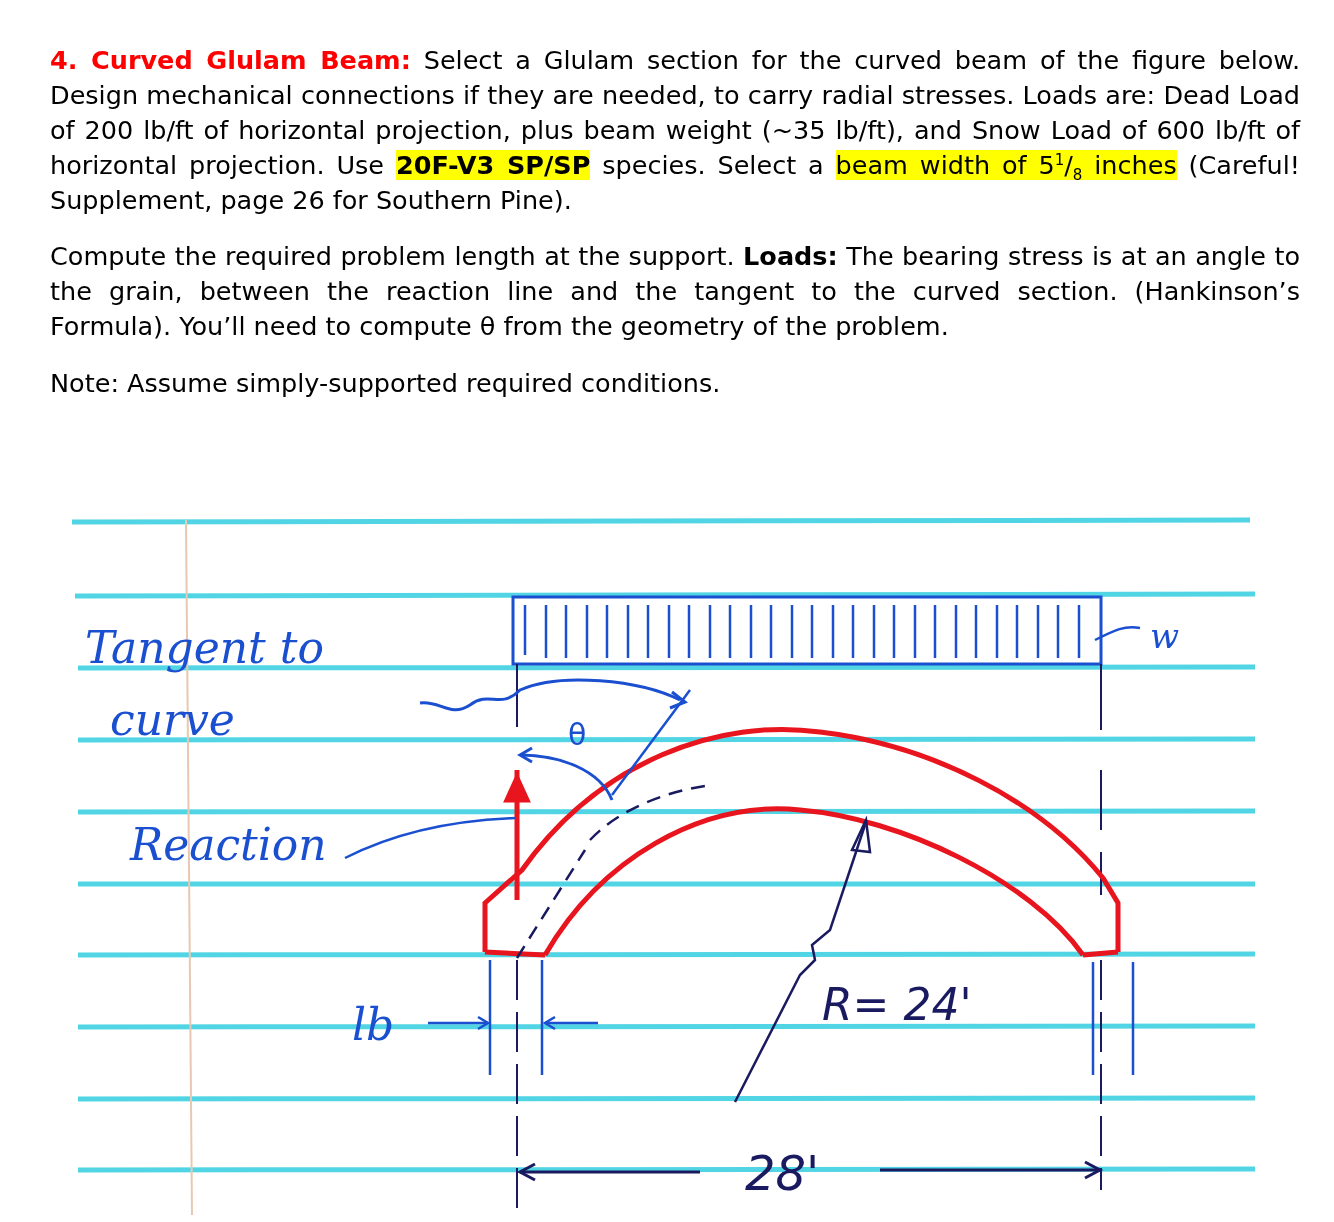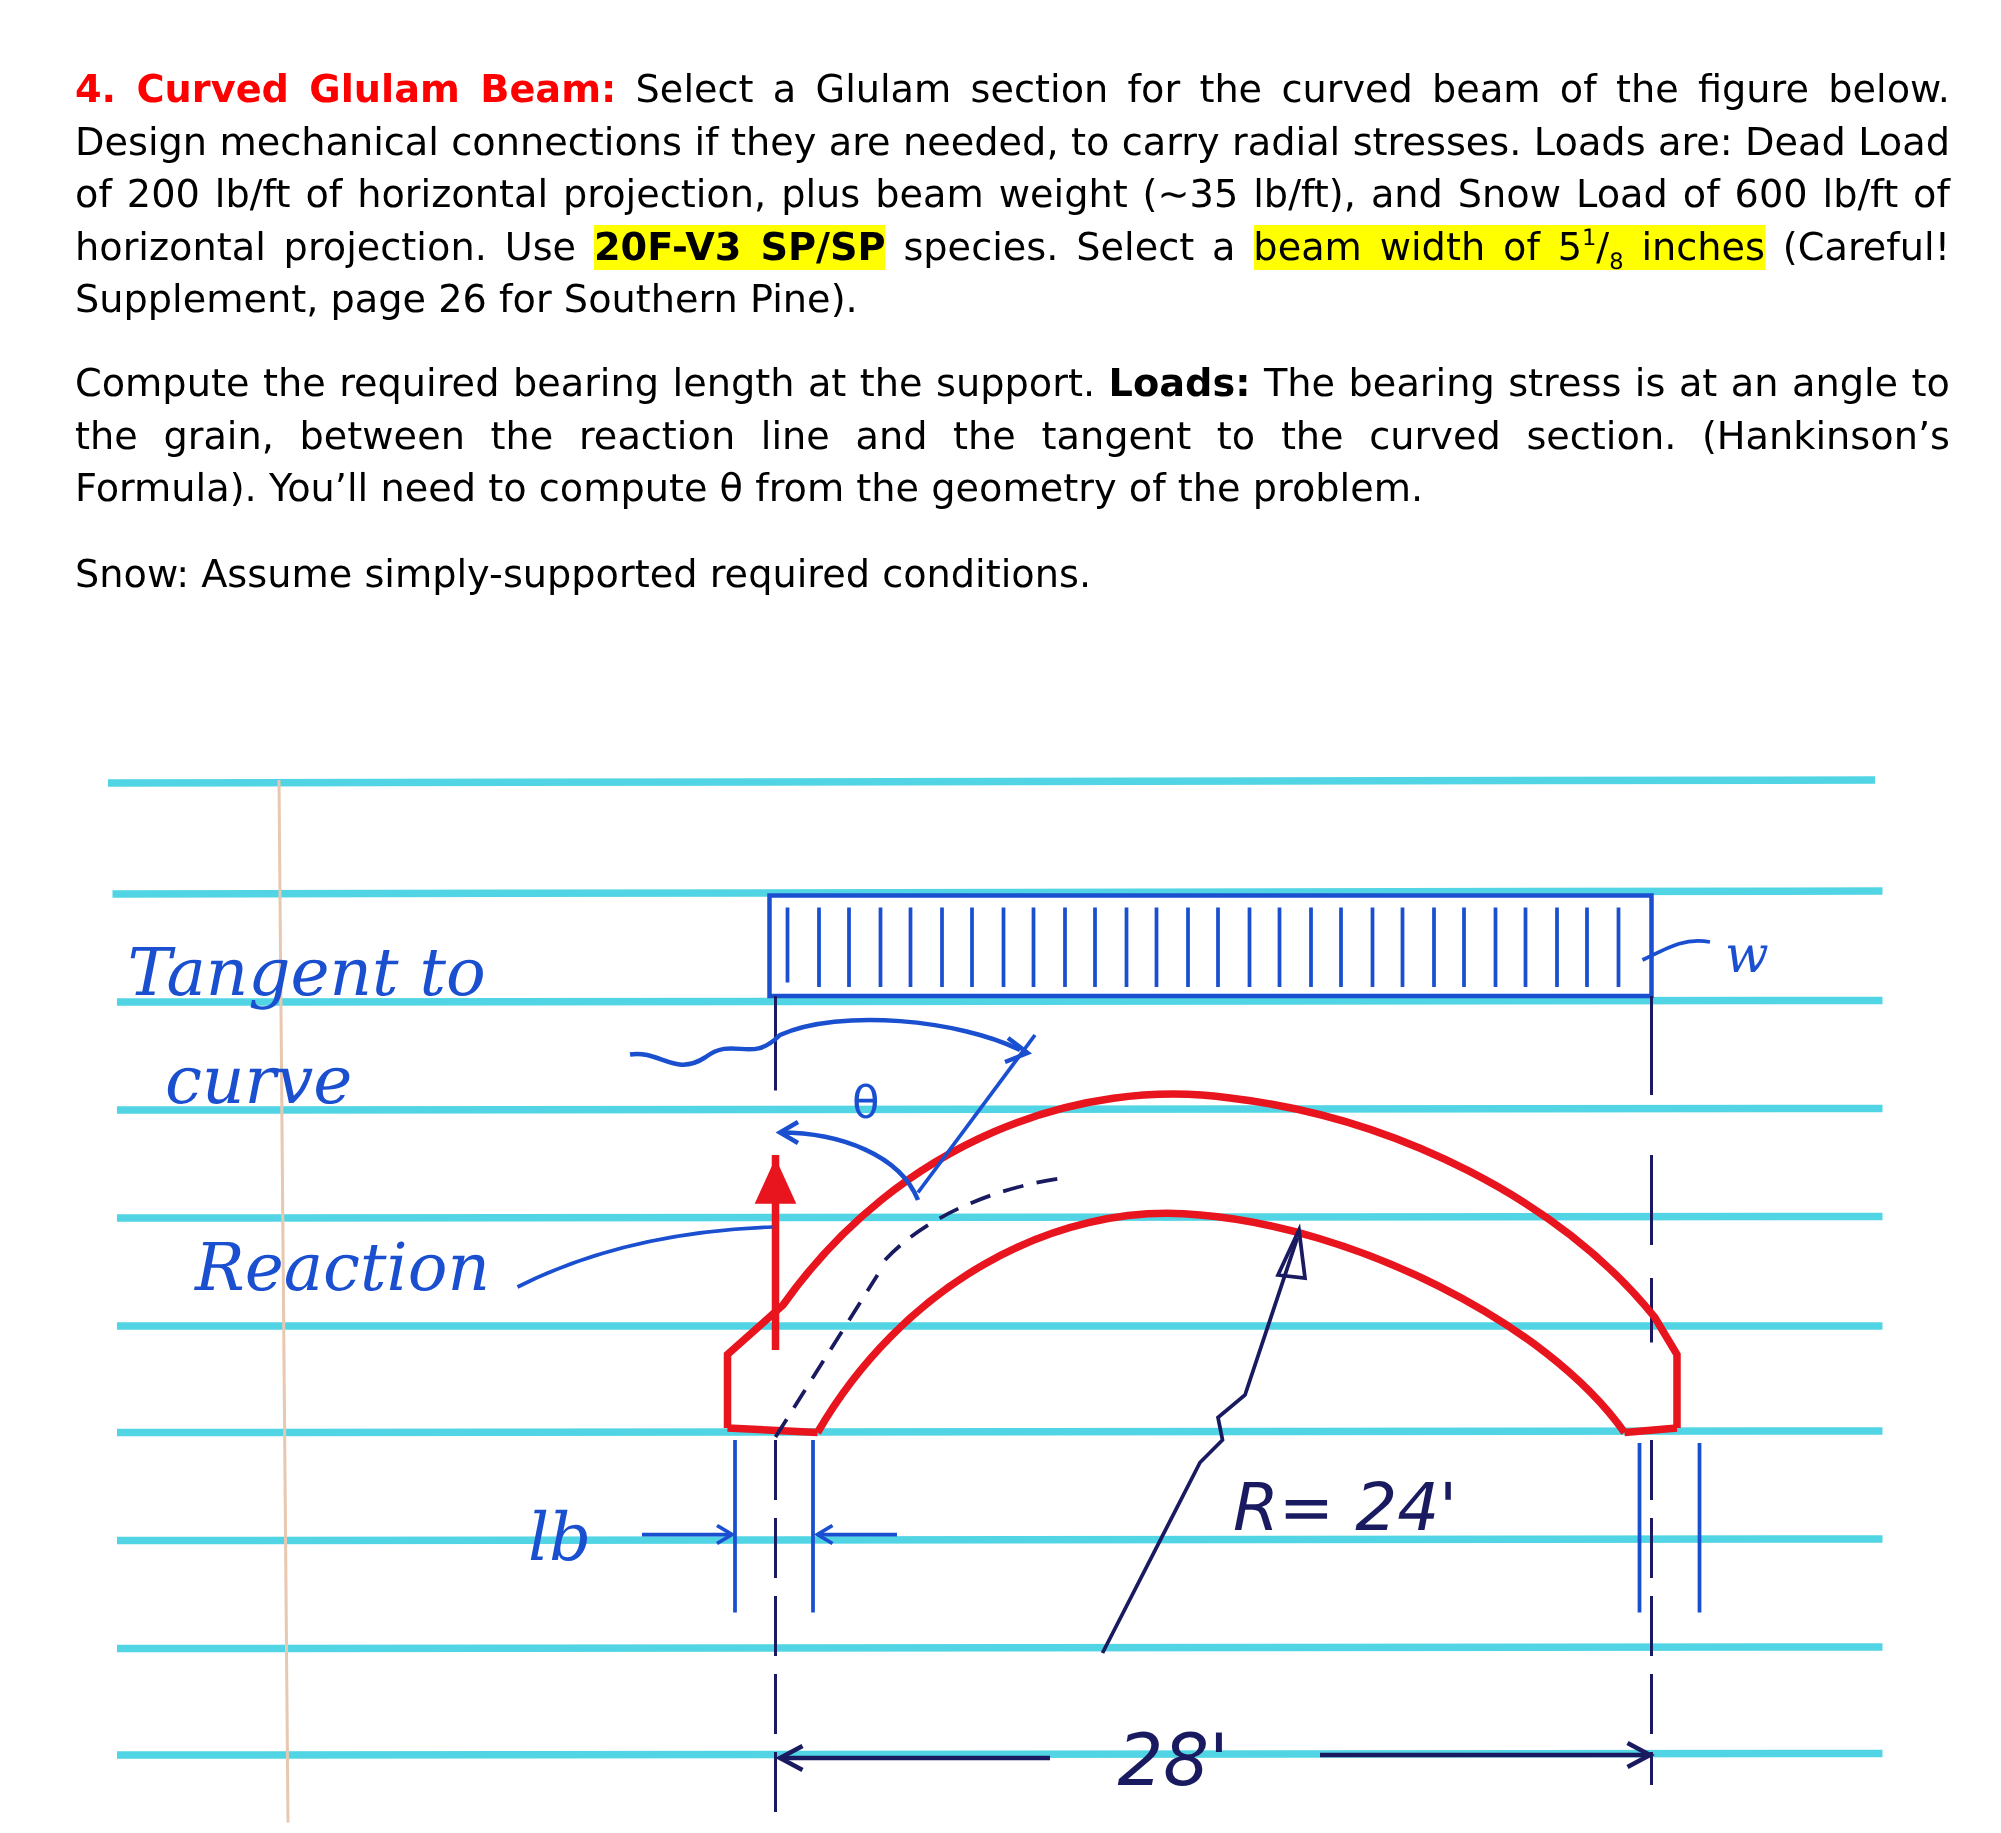--- a/index.html
+++ b/index.html
@@ -18,25 +18,25 @@
   .figure { position: absolute; left: 60px; top: 500px; width: 1250px; height: 722px; }
 </style>
 </head>
 <body>
 
 <div class="p p1 textblock">
   <span class="red-bold">4. Curved Glulam Beam:</span><span> Select a Glulam section for the curved beam of the figure below. </span><span class="u">Design mechanical connections if they are needed</span><span>, </span><span class="u">to carry radial stresses</span><span>. Loads are: Dead Load of 200 lb/ft of horizontal projection, plus beam weight (~35 lb/ft), and Snow Load of 600 lb/ft of horizontal projection. Use </span><span class="hl b">20F-V3 SP/SP</span><span> species. Select a </span><span class="hl"><span>beam width of 5</span><sup>1</sup><span>/</span><sub>8</sub><span> inches</span></span><span> (Careful! Supplement, page 26 for Southern Pine).</span>
 </div>
 
 <div class="p p2 textblock">
-  <span class="u">Compute the required bearing length at the support</span><span>. </span><span class="b">Loads:</span><span> The bearing stress is at an angle to the grain, between the reaction line and the tangent to the curved section. (Hankinson’s Formula). You’ll need to compute θ from the geometry of the problem.</span>
+  <span class="u">Compute the required problem length at the support</span><span>. </span><span class="b">Loads:</span><span> The bearing stress is at an angle to the grain, between the reaction line and the tangent to the curved section. (Hankinson’s Formula). You’ll need to compute θ from the geometry of the problem.</span>
 </div>
 
 <div class="p p3 textblock">
-  <span class="u">Snow</span><span>: Assume simply-supported required conditions.</span>
+  <span class="u">Note</span><span>: Assume simply-supported required conditions.</span>
 </div>
 
 <svg class="figure" viewBox="60 500 1250 722" width="1250" height="722" xmlns="http://www.w3.org/2000/svg">
 
   <g stroke="#3fd0e0" stroke-width="5" opacity="0.9">
     <line x1="72" y1="522" x2="1250" y2="520"></line>
     <line x1="75" y1="596" x2="1255" y2="594"></line>
     <line x1="78" y1="668" x2="1255" y2="667"></line>
     <line x1="78" y1="740" x2="1255" y2="739"></line>
     <line x1="78" y1="812" x2="1255" y2="811"></line>

